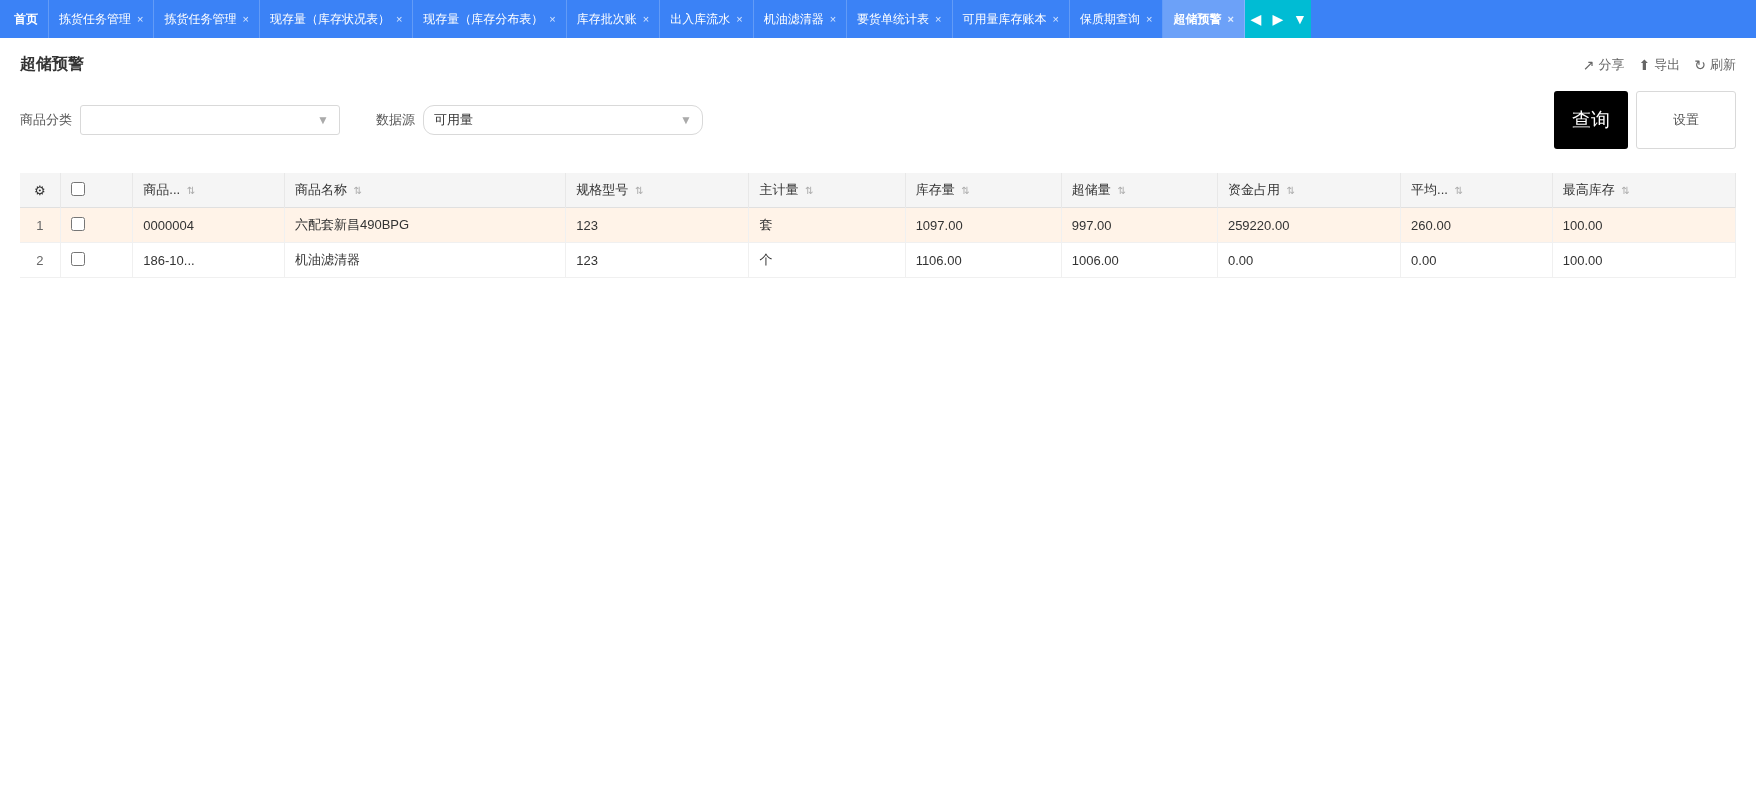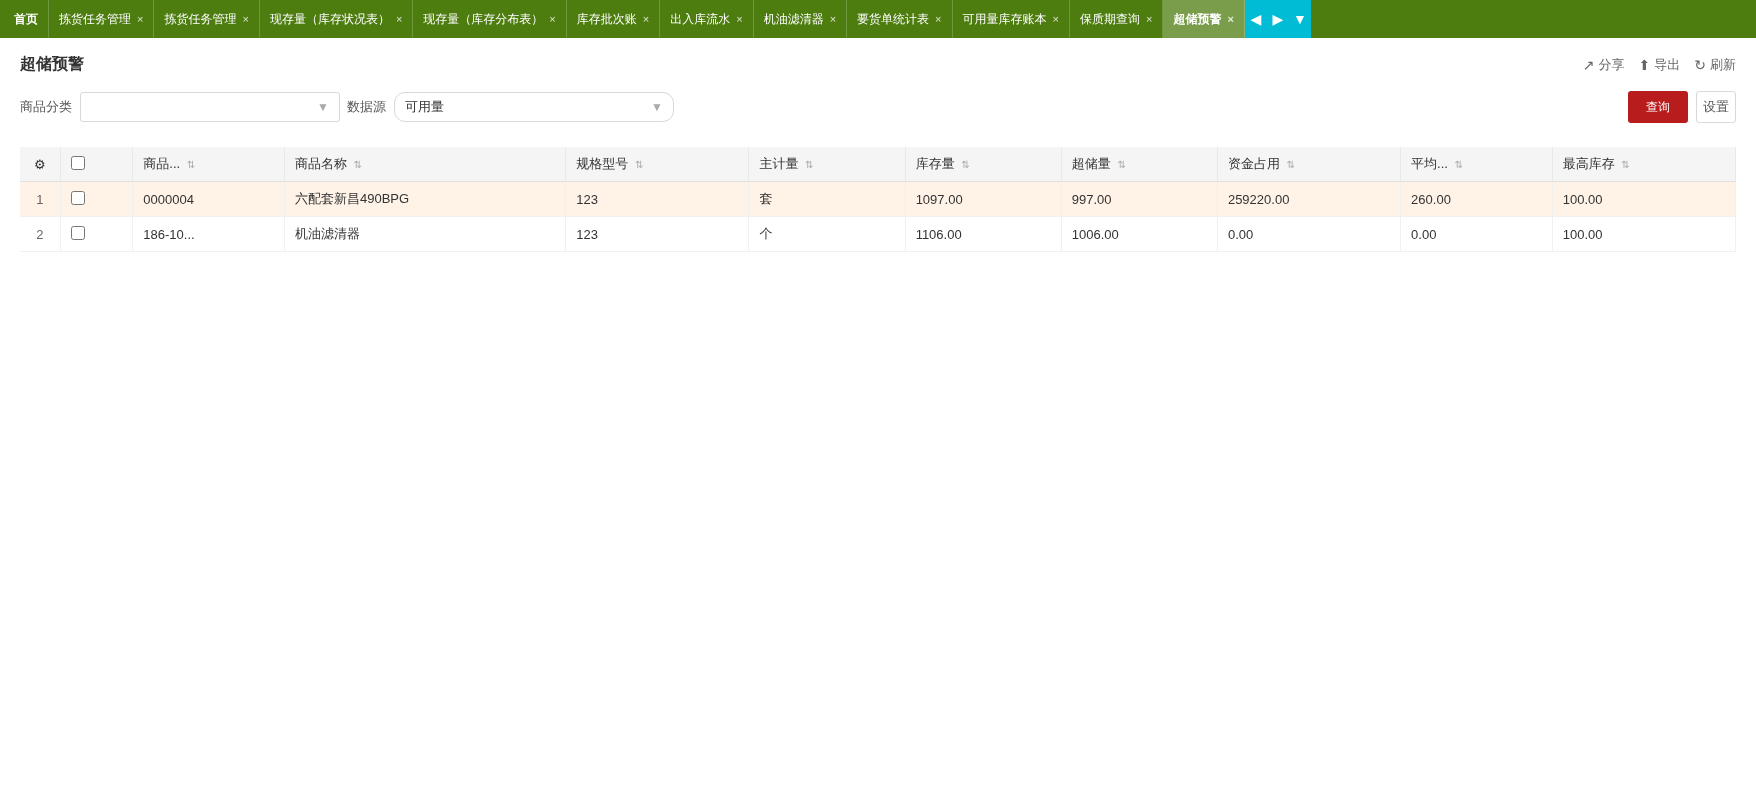--- a/index.html
+++ b/index.html
@@ -2,21 +2,21 @@
 <html><head>
   <meta charset="utf-8">
   <style>
     * { box-sizing: border-box; margin: 0; padding: 0; }
     body { font-family: "Microsoft YaHei", Arial, sans-serif; font-size: 13px; background: #f5f5f5; color: #333; }
 
     
     .top-nav {
       display: flex;
       align-items: flex-end;
-      background: #4d7c0f;
+      background: #3b82f6;
       height: 38px;
       padding: 0 4px;
       overflow: hidden;
     }
     .nav-tab {
       display: flex;
       align-items: center;
       padding: 0 10px;
       height: 38px;
       color: #fff;
@@ -76,21 +76,21 @@
       color: #666;
       cursor: pointer;
       font-size: 13px;
     }
     .action-icon { font-size: 14px; }
 
     
     .filter-row {
       display: flex;
       align-items: center;
-      gap: 7px;
+      gap: 36px;
       margin-bottom: 14px;
       padding: 0 0 10px 0;
     }
     .filter-item {
       display: flex;
       align-items: center;
       gap: 8px;
     }
     .filter-label {
       font-size: 13px;
@@ -118,34 +118,34 @@
       border-radius: 11px;
     }
     .filter-select-datasource .value-text { color: #333; }
 
     .filter-right-actions {
       margin-left: auto;
       display: flex;
       gap: 8px;
     }
     .btn-query {
-      background: #b91c1c;
+      background: #000000;
       color: #fff;
       border: none;
       border-radius: 3px;
-      padding: 6px 18px;
-      cursor: pointer;
-      font-size: 12px;
+      padding: 16px 18px;
+      cursor: pointer;
+      font-size: 19px;
     }
     .btn-settings {
       background: #fff;
       color: #555;
       border: 1px solid #d9d9d9;
       border-radius: 3px;
-      padding: 6px 6px;
+      padding: 6px 36px;
       cursor: pointer;
       font-size: 13px;
     }
 
     
     .data-table {
       width: 100%;
       border-collapse: collapse;
       font-size: 13px;
     }

